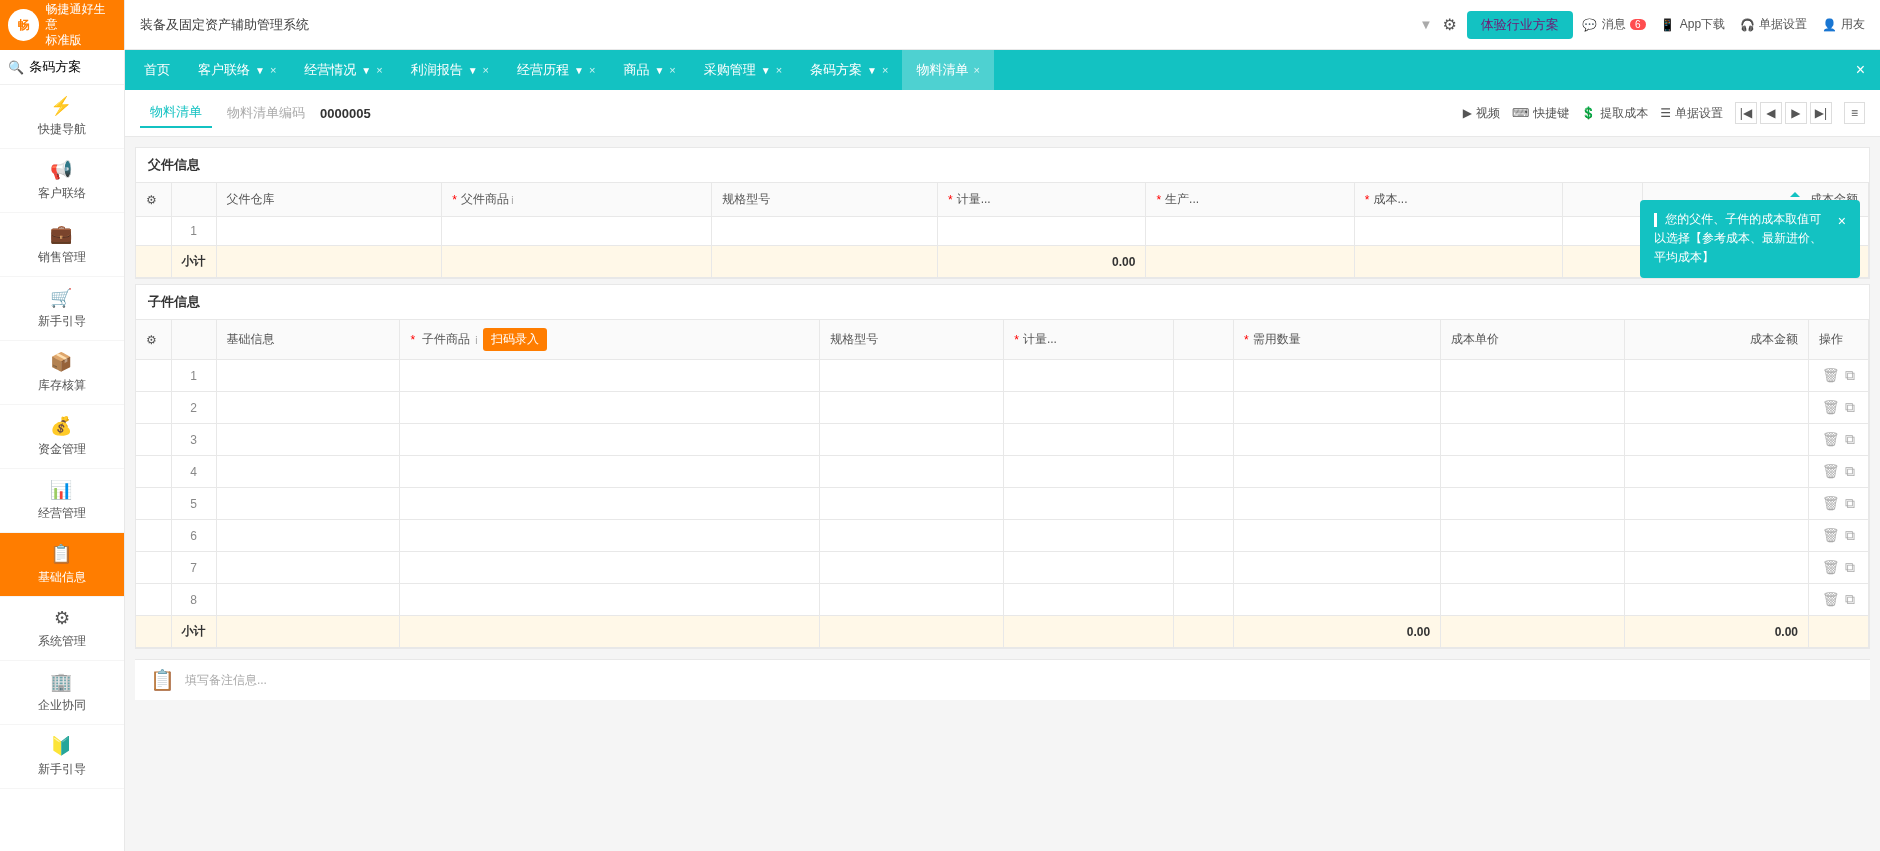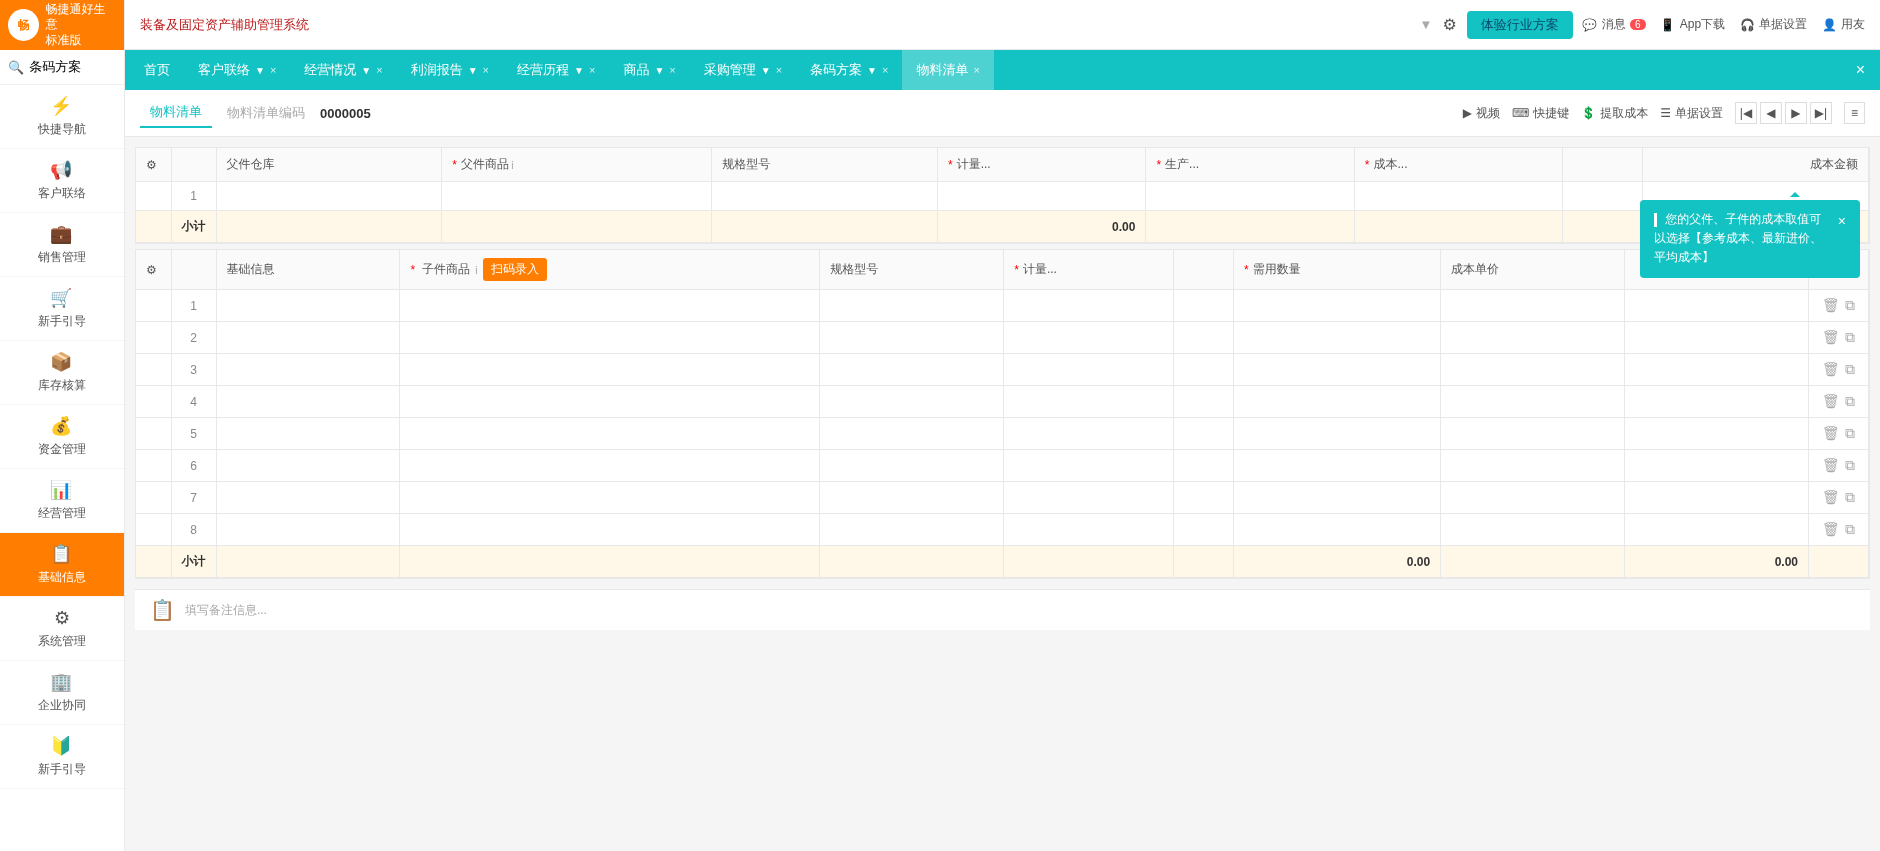--- a/index.html
+++ b/index.html
@@ -67,35 +67,35 @@
     
     .topbar {
       background: white;
       height: 50px;
       display: flex;
       align-items: center;
       padding: 0 15px;
       border-bottom: 1px solid #e8e8e8;
       gap: 10px;
     }
-    .topbar-title { font-size: 13px; color: #b91c1c; flex: 1; }
+    .topbar-title { font-size: 13px; color: #404040; flex: 1; }
     .topbar-actions { display: flex; align-items: center; gap: 15px; }
     .topbar-action { display: flex; align-items: center; gap: 4px; color: #555; cursor: pointer; font-size: 12px; }
     .topbar-badge {
       background: #ff4d4f;
       color: white;
       border-radius: 10px;
       font-size: 10px;
       padding: 0 5px;
       min-width: 16px;
       text-align: center;
     }
     .topbar-btn {
       background: #13c2c2;
-      color: #0c4a6e;
+      color: #701a75;
       padding: 5px 14px;
       border-radius: 4px;
       cursor: pointer;
       font-size: 13px;
       border: none;
     }
     .topbar-gear { color: #555; cursor: pointer; font-size: 16px; }
 
     
     .nav-tabs {
@@ -458,20 +458,21 @@
       </div>
     </div>
 
     <div class="tooltip-box relative-wrapper" style="position:absolute; right:20px; top:110px; z-index:200;">
       <span class="tooltip-close">×</span>
       <span class="tooltip-indicator"></span>
       <span>您的父件、子件的成本取值可以选择【参考成本、最新进价、平均成本】</span>
     </div>
 
     <div class="section" style="margin: 10px 10px 5px 10px;">
+      <div class="section-title">父件信息</div>
       <table class="data-table">
         <thead>
           <tr>
             <th class="col-gear">⚙</th>
             <th style="width:40px;"></th>
             <th>父件仓库</th>
             <th>
               <div class="th-with-star">
                 <span class="required-star">*</span>
                 父件商品
@@ -524,20 +525,21 @@
             <td></td>
             <td></td>
             <td></td>
             <td style="text-align:right;">0.00</td>
           </tr>
         </tbody>
       </table>
     </div>
 
     <div class="section" style="margin: 5px 10px 10px 10px;">
+      <div class="section-title">子件信息</div>
       <table class="data-table">
         <thead>
           <tr>
             <th class="col-gear">⚙</th>
             <th style="width:40px;"></th>
             <th>基础信息</th>
             <th>
               <div class="th-with-star" style="display:flex; align-items:center; gap:5px;">
                 <span class="required-star">*</span>
                 子件商品

